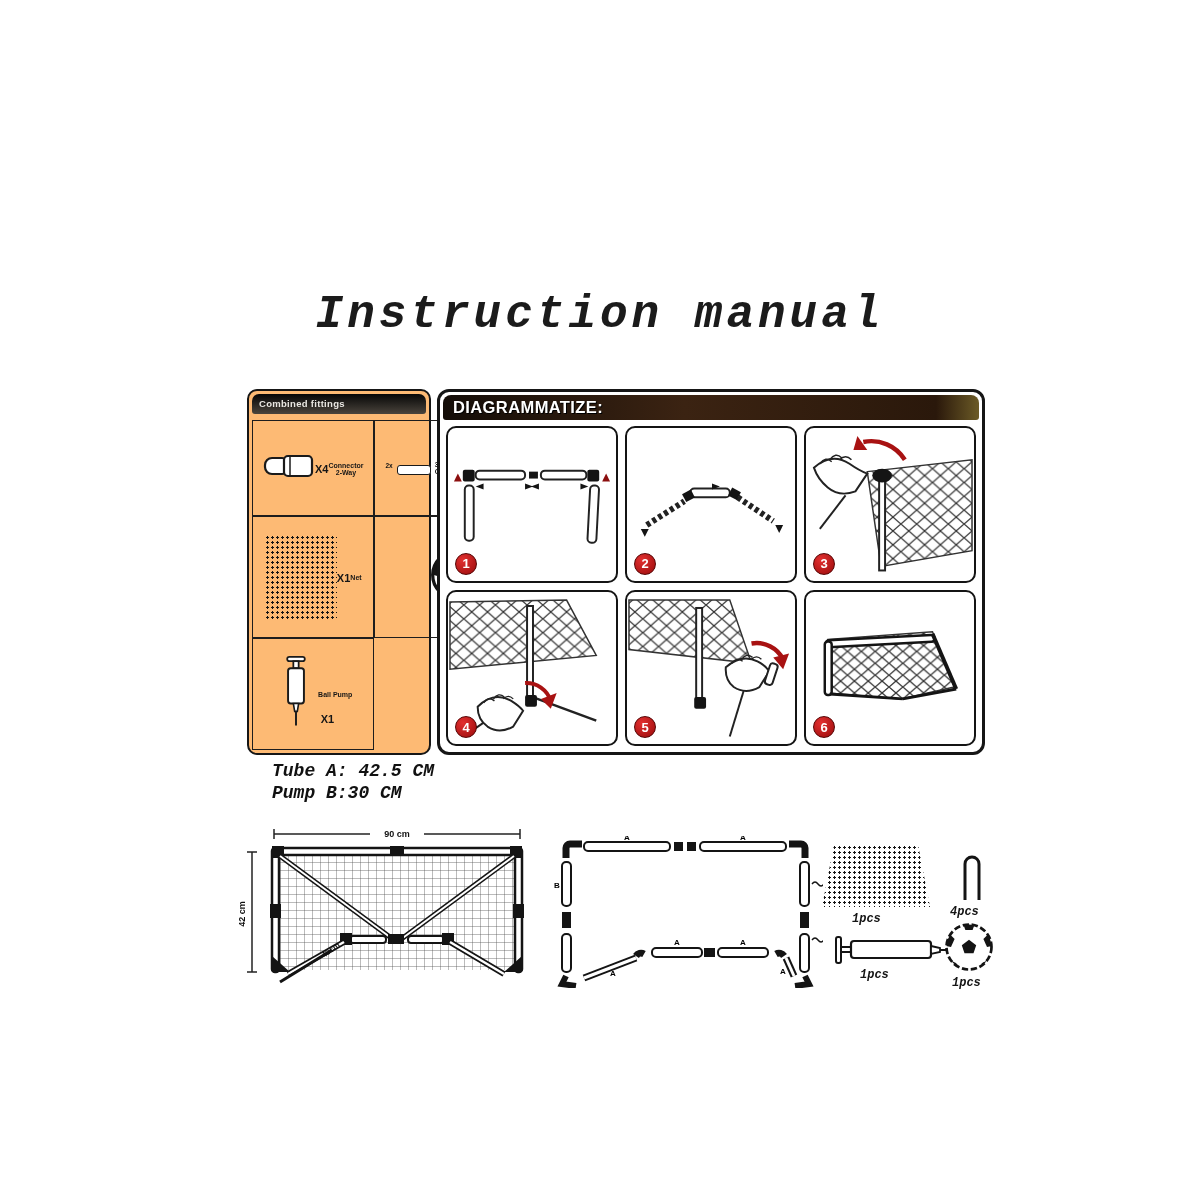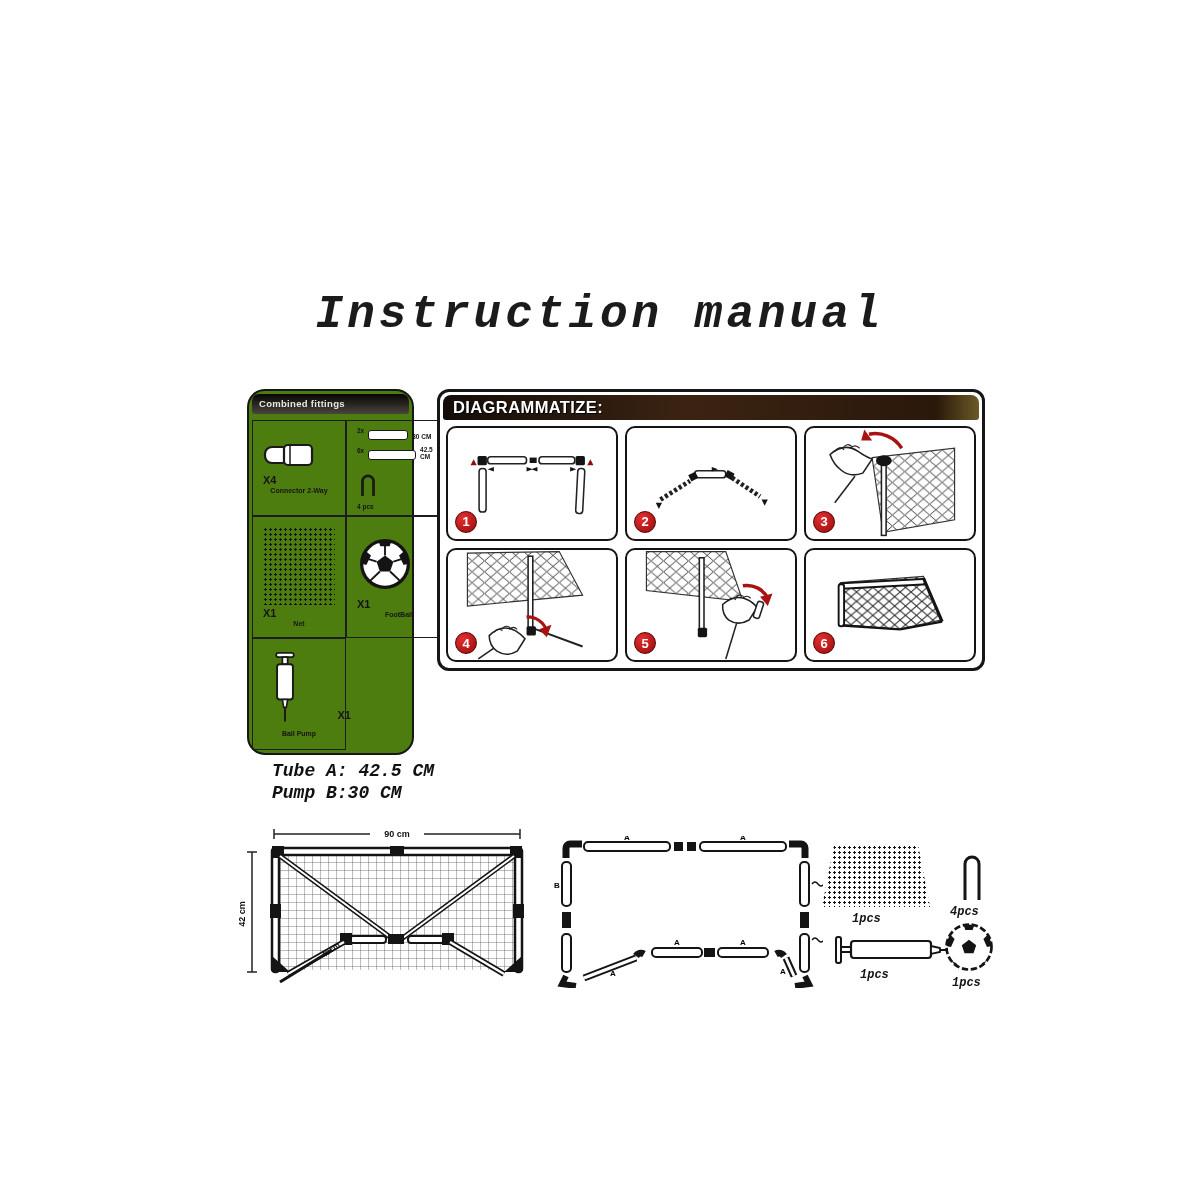--- a/index.html
+++ b/index.html
@@ -1,33 +1,33 @@
 <!DOCTYPE html>
 <html><head>
 <meta charset="utf-8">
 <style>
   html,body{margin:0;padding:0;background:#fff;}
   body{width:1200px;height:1200px;position:relative;font-family:"Liberation Sans",sans-serif;color:#161616;overflow:hidden;}
   .abs{position:absolute;}
   
   .title{position:absolute;left:0;right:0;top:280px;text-align:center;font-family:"Liberation Mono","DejaVu Sans Mono",monospace;font-style:italic;font-weight:700;font-size:46px;letter-spacing:4px;color:#1b1b1b;margin-top:9px;}
   
-  .parts-panel{position:absolute;left:247px;top:389px;width:167px;height:366px;border:2.5px solid #161616;border-radius:18px;box-sizing:border-box;background:#4d7c0f;}
+  .parts-panel{position:absolute;left:247px;top:389px;width:184px;height:366px;border:2.5px solid #161616;border-radius:10px;box-sizing:border-box;background:#fdba74;}
   .parts-header{margin:3px;height:20px;background:linear-gradient(180deg,#060606,#4a443c);border-radius:7px 7px 3px 3px;color:#e9e7e2;font-size:9.5px;font-weight:700;line-height:20px;padding-left:7px;letter-spacing:.3px;}
   .parts-grid{position:absolute;top:29px;left:3px;right:3px;bottom:3px;display:grid;grid-template-columns:1fr 1fr;grid-template-rows:96px 122px 1fr;}
-  .pcell{border:1px solid #1d1d1d;display:flex;flex-direction:column;justify-content:center;position:relative;box-sizing:border-box;padding:10px;}
+  .pcell{border:1px solid #1d1d1d;display:flex;flex-direction:row;align-items:center;justify-content:center;position:relative;box-sizing:border-box;padding:10px;}
   .qty{font-size:11px;font-weight:800;margin-top:2px;}
   .plabel{font-size:7px;font-weight:800;margin-top:1px;text-align:center;}
   .tuberow{display:flex;align-items:flex-end;gap:4px;margin:3px 0;}
   .tubebar{height:8px;border:1.5px solid #1a1a1a;border-radius:3px;background:#fff;}
   .tcount{font-size:6.5px;font-weight:700;position:relative;top:-6px;}
   .tlen{font-size:6.5px;font-weight:700;}
   .netswatch{width:72px;height:84px;background-image:radial-gradient(#141414 1.15px,transparent 1.25px);background-size:5px 5px;}
   
-  .diag-panel{position:absolute;left:437px;top:389px;width:548px;height:282px;border:3px solid #161616;border-radius:12px;box-sizing:border-box;background:#fff;}
+  .diag-panel{position:absolute;left:437px;top:389px;width:548px;height:366px;border:3px solid #161616;border-radius:12px;box-sizing:border-box;background:#fff;}
   .diag-header{margin:3px;height:25px;border-radius:8px 8px 3px 3px;background:linear-gradient(90deg,#140d08,#3b2312 45%,#2a180b 92%,#6b5a26);color:#fff;font-size:16.5px;font-weight:800;line-height:25px;padding-left:10px;letter-spacing:.4px;text-shadow:1px 1px 0 #000;}
   .steps{position:absolute;top:34px;left:6px;right:6px;bottom:6px;display:grid;grid-template-columns:1fr 1fr 1fr;grid-template-rows:1fr 1fr;gap:7px;}
   .step{border:2.5px solid #141414;border-radius:10px;position:relative;overflow:hidden;background:#fff;}
   .badge{position:absolute;left:7px;bottom:6px;width:22px;height:22px;border-radius:50%;background:radial-gradient(circle at 35% 30%,#e23030,#9a0b0b);color:#fff;font-weight:800;font-size:13px;display:flex;align-items:center;justify-content:center;border:1.5px solid #560505;box-sizing:border-box;}
   .step svg{position:absolute;inset:0;width:100%;height:100%;}
   
   .tube-notes{position:absolute;left:272px;top:760px;font-family:"Liberation Mono","DejaVu Sans Mono",monospace;font-style:italic;font-weight:700;font-size:18px;line-height:22px;color:#111;}
   
   .pcs{position:absolute;font-style:italic;font-weight:800;font-size:12px;font-family:Liberation Mono, monospace;color:#151515;}
   .net-trap{position:absolute;left:822px;top:845px;width:108px;height:62px;background-image:radial-gradient(#141414 1.2px,transparent 1.3px);background-size:5px 5px;clip-path:polygon(11% 0,89% 0,100% 100%,0 100%);}

